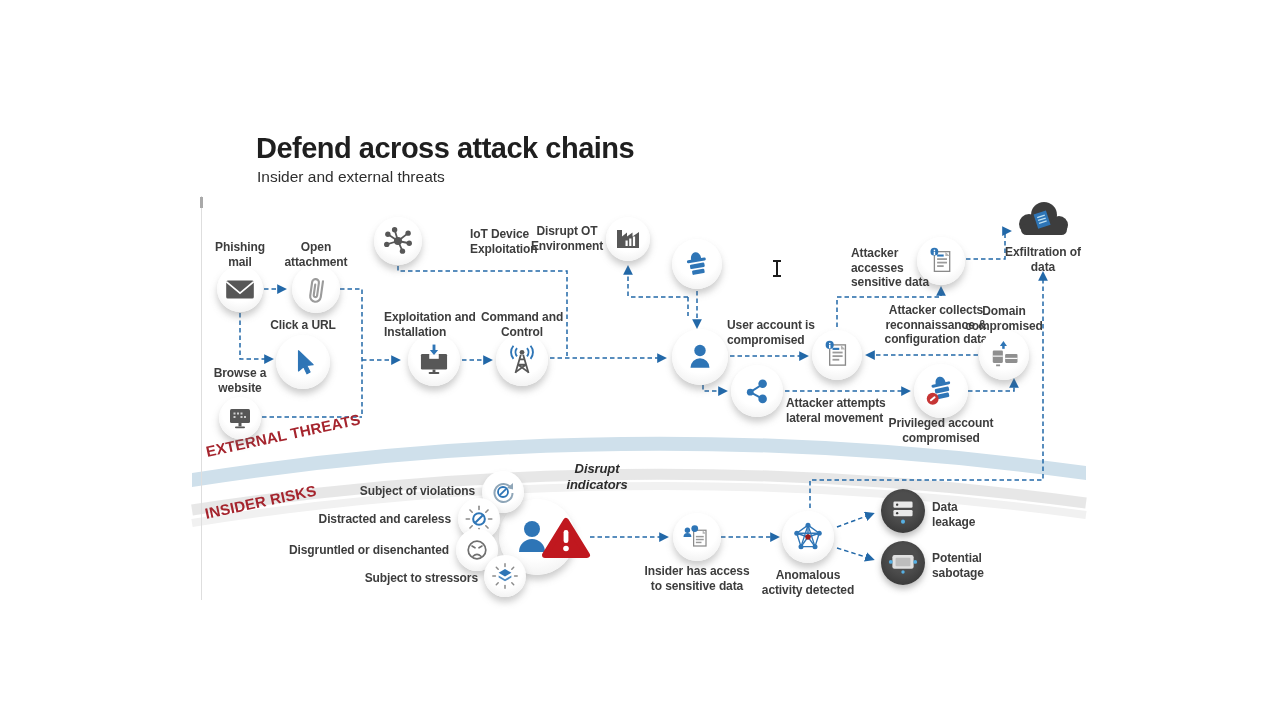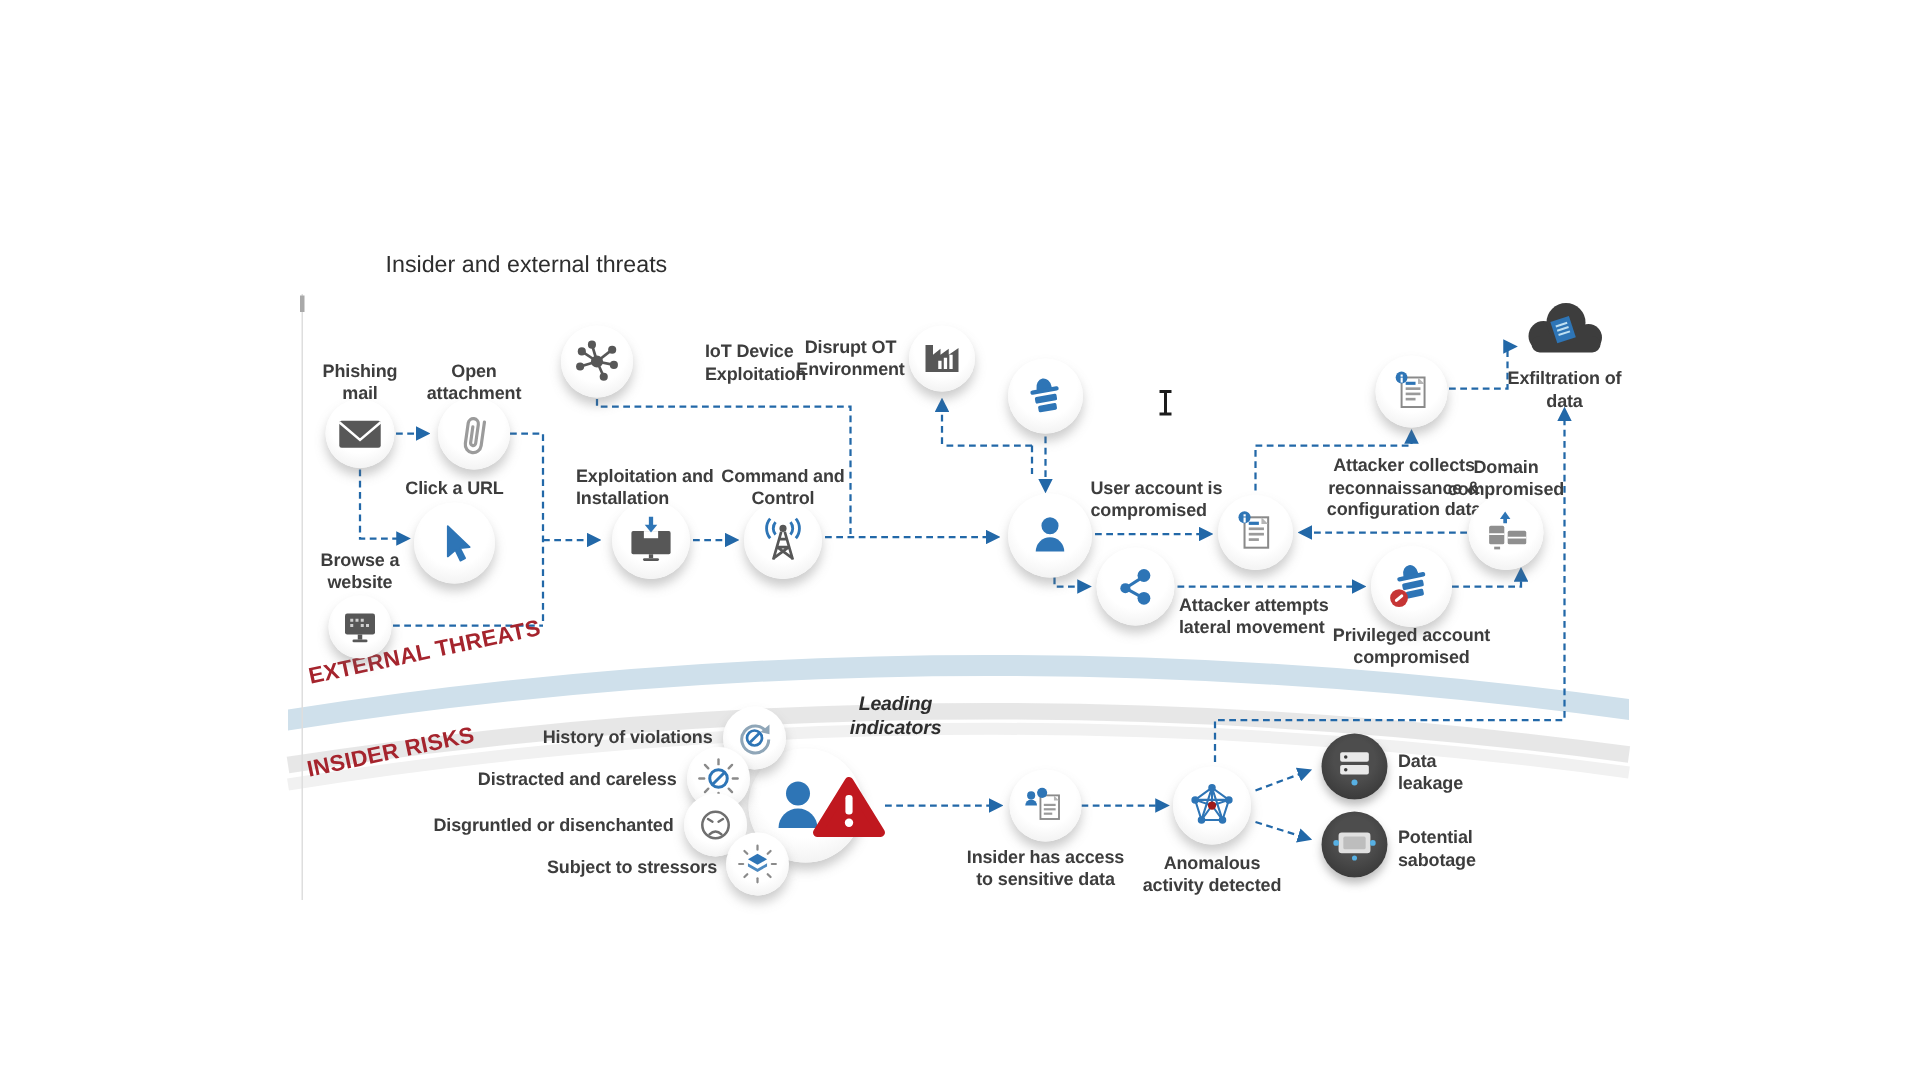--- a/index.html
+++ b/index.html
@@ -61,25 +61,26 @@
       <path d="M721,537 H777" marker-end="url(#ah)"></path>
       <path d="M837,527 L872,514" marker-end="url(#ah)"></path>
       <path d="M837,548 L872,559" marker-end="url(#ah)"></path>
       <path d="M810,508 V480 H1043 V274" marker-end="url(#ah)"></path>
     </g>
   </svg>
 
   <div class="edge-line"></div>
   <div class="edge-tick"></div>
 
+  <div class="abs title">Defend across attack chains</div>
   <div class="abs subtitle">Insider and external threats</div>
 
   <div class="zone" style="left:206px;top:443px;transform:rotate(-12deg);transform-origin:left center;">EXTERNAL THREATS</div>
   <div class="zone" style="left:205px;top:505px;transform:rotate(-12deg);transform-origin:left center;">INSIDER RISKS</div>
-  <div class="lbl leading" style="left:559px;top:461px;width:76px;">Leading indicators</div>
+  <div class="lbl leading" style="left:559px;top:461px;width:76px;">Disrupt indicators</div>
 
   <div class="circ" style="left:217px;top:266px;width:46px;height:46px;">
     <svg width="34" height="34" viewBox="-16 -16 32 32">
       <rect x="-13" y="-8" width="26" height="17" rx="1.5" fill="#575757"></rect>
       <path d="M-13,-7 L0,4 L13,-7" stroke="#ffffff" stroke-width="1.6" fill="none"></path>
     </svg>
   </div>
   <div class="lbl" style="left:205px;top:240px;width:70px;text-align:center;">Phishing mail</div>
 
   <div class="circ" style="left:292px;top:265px;width:48px;height:48px;">
@@ -220,20 +221,21 @@
         <rect x="-4" y="-3" width="9" height="1.6"></rect>
           <rect x="-4" y="0.2" width="9" height="1.6"></rect>
           <rect x="-4" y="3.4" width="6" height="1.6"></rect>
       </g>
       <rect x="-4" y="-6.4" width="6" height="1.9" fill="#2e75b6"></rect>
       <circle cx="-6.5" cy="-9" r="3.6" fill="#2e75b6"></circle>
       <rect x="-7.1" y="-10.8" width="1.3" height="1.3" fill="#ffffff"></rect>
       <rect x="-7.1" y="-8.9" width="1.3" height="3" fill="#ffffff"></rect>
     </svg>
   </div>
+  <div class="lbl" style="left:851px;top:246px;width:88px;">Attacker accesses sensitive data</div>
 
   <div class="circ" style="left:731px;top:365px;width:52px;height:52px;">
     <svg width="36" height="36" viewBox="-16 -16 32 32">
       <g stroke="#2e75b6" stroke-width="1.8">
         <line x1="-6" y1="1" x2="5" y2="-6"></line>
           <line x1="-6" y1="1" x2="5" y2="7"></line>
       </g>
       <circle cx="-6" cy="1" r="3" fill="#2e75b6"></circle>
       <circle cx="5" cy="-6.5" r="3.8" fill="#2e75b6"></circle>
       <circle cx="5" cy="7" r="3.8" fill="#2e75b6"></circle>
@@ -301,21 +303,21 @@
   </svg>
 
   <div class="circ" style="left:482px;top:471px;width:42px;height:42px;">
     <svg width="32" height="32" viewBox="-16 -16 32 32">
       <path d="M8,-4 a9,9 0 1 0 1.5,5" fill="none" stroke="#8fa6b8" stroke-width="2"></path>
       <path d="M10,-9 L10,-2.5 L4,-4 Z" fill="#8fa6b8"></path>
       <circle r="5" fill="none" stroke="#2e75b6" stroke-width="1.8"></circle>
       <line x1="-3.2" y1="3.2" x2="3.2" y2="-3.2" stroke="#2e75b6" stroke-width="1.8"></line>
     </svg>
   </div>
-  <div class="lbl" style="left:327px;top:484px;width:148px;text-align:right;white-space:nowrap;">History of violations</div>
+  <div class="lbl" style="left:327px;top:484px;width:148px;text-align:right;white-space:nowrap;">Subject of violations</div>
 
   <div class="circ" style="left:458px;top:498px;width:42px;height:42px;">
     <svg width="34" height="34" viewBox="-16 -16 32 32">
       <circle r="5.5" fill="none" stroke="#2e75b6" stroke-width="1.9"></circle>
       <line x1="-3.6" y1="3.6" x2="3.6" y2="-3.6" stroke="#2e75b6" stroke-width="1.9"></line>
       <g stroke="#8a8a8a" stroke-width="1.5" stroke-linecap="round">
         <line x1="9" y1="0" x2="12" y2="0"></line>
           <line x1="-9" y1="0" x2="-12" y2="0"></line>
         <line x1="0" y1="9" x2="0" y2="12"></line>
           <line x1="0" y1="-9" x2="0" y2="-12"></line>

